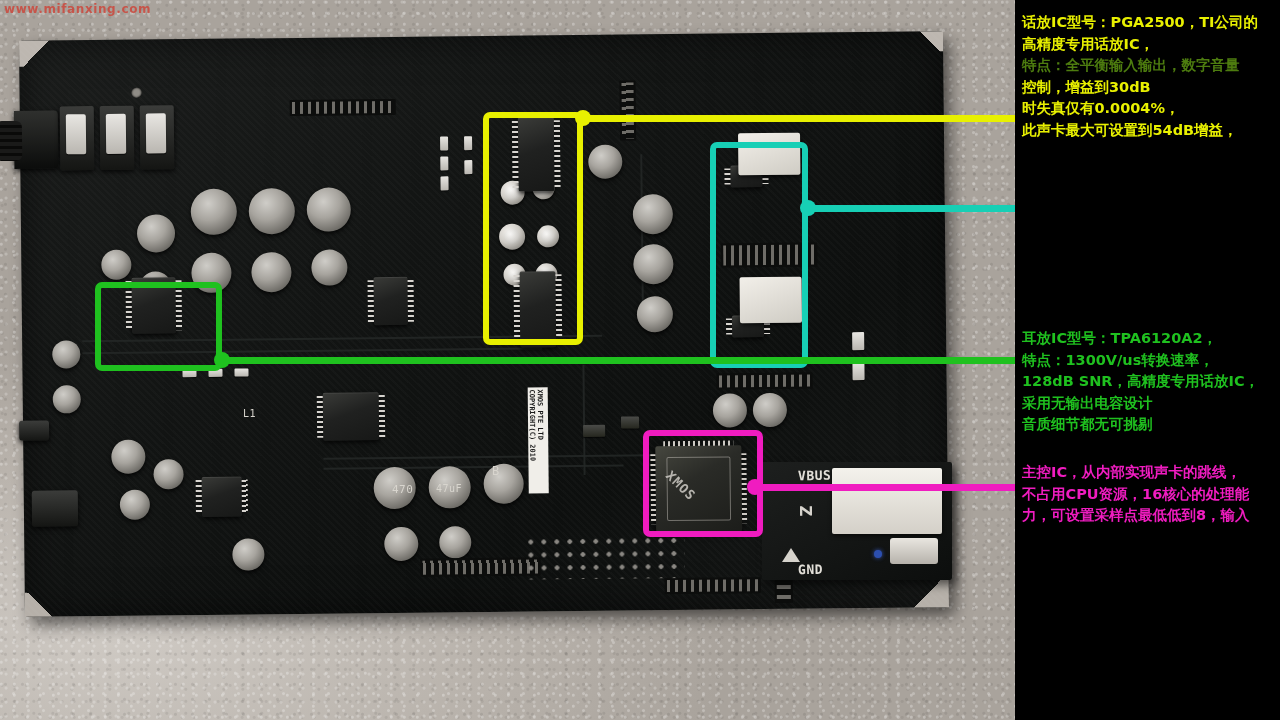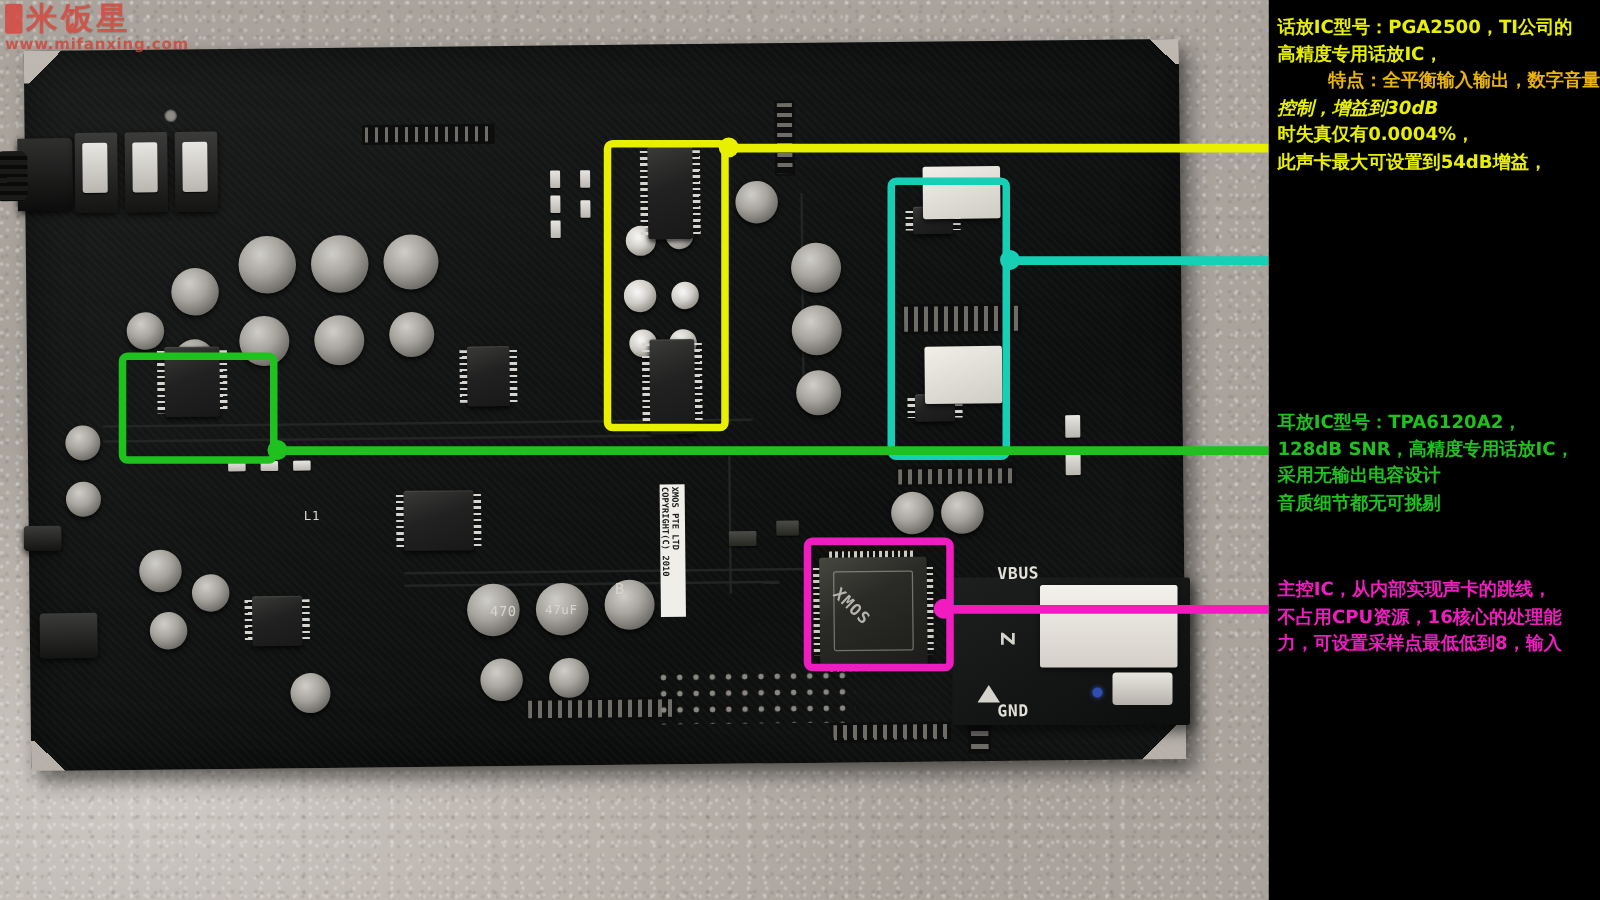--- a/index.html
+++ b/index.html
@@ -278,21 +278,21 @@
          background:linear-gradient(150deg,#1d1f1e,#0c0e0d);border-radius:2px;
          box-shadow:4px 5px 10px rgba(0,0,0,.55)">
       <div style="position:absolute;left:70px;top:6px;width:110px;height:66px;border-radius:2px;
            background:linear-gradient(180deg,#f4f2ec,#d4d0c8);box-shadow:0 2px 4px rgba(0,0,0,.6)"></div>
       <div style="position:absolute;left:128px;top:76px;width:48px;height:26px;border-radius:3px;
            background:linear-gradient(180deg,#e9e6e0,#b6b2ab)"></div>
       <div style="position:absolute;left:112px;top:88px;width:8px;height:8px;border-radius:50%;
            background:#2c4fb0;box-shadow:0 0 4px rgba(60,100,220,.8)"></div>
     </div>
 
-    <div class="silk big" style="left:798px;top:452px;transform:rotate(-1deg)">VBUS</div>
+    <div class="silk big" style="left:798px;top:468px;transform:rotate(-1deg)">VBUS</div>
     <div class="silk big" style="left:798px;top:562px;transform:rotate(-1deg)">GND</div>
     <div class="silk" style="left:392px;top:483px;font-size:11px;color:#d8d5ce">470</div>
     <div class="silk" style="left:436px;top:483px;font-size:10px;color:#d8d5ce">47uF</div>
     <div class="silk" style="left:492px;top:464px;font-size:12px;color:#d8d5ce">B</div>
     <div class="silk" style="left:243px;top:408px;font-size:10px;color:#d8d5ce">L1</div>
 
     <div style="position:absolute;left:782px;top:548px;width:0;height:0;
          border-left:9px solid transparent;border-right:9px solid transparent;border-bottom:14px solid #d6d3cc"></div>
     <div style="position:absolute;left:800px;top:502px;color:#d6d3cc;font-size:15px;font-weight:bold;
          transform:rotate(90deg)">Z</div>
@@ -307,39 +307,36 @@
 
     <div class="abox" id="abox-2" style="left: 95px; top: 282px; width: 127px; height: 89px; border-color: rgb(31, 193, 31); border-width: 6px; box-sizing: border-box;"></div>
     <div class="aline" id="aline-2" style="left: 222px; top: 357px; width: 793px; height: 7px; background: rgb(31, 193, 31);"></div>
     <div class="adot" id="adot-2" style="left: 214px; top: 352px; width: 16px; height: 16px; background: rgb(31, 193, 31);"></div>
 
     <div class="abox" id="abox-3" style="left: 643px; top: 430px; width: 120px; height: 107px; border-color: rgb(240, 28, 192); border-width: 6px; box-sizing: border-box;"></div>
     <div class="aline" id="aline-3" style="left: 755px; top: 484px; width: 260px; height: 7px; background: rgb(240, 28, 192);"></div>
     <div class="adot" id="adot-3" style="left: 747px; top: 479px; width: 16px; height: 16px; background: rgb(240, 28, 192);"></div>
 
     <div id="wm">
-      <div style="display:flex;align-items:center;gap:3px">
-        <div style="width:14px;height:24px;background:#d8443a;opacity:.82;border-radius:2px"></div>
-        <div class="wm-cn">米饭星</div>
-      </div>
       <div class="wm-url">www.mifanxing.com</div>
     </div>
   </div>
 
   <div id="panel">
     <div class="tblock" id="tblock-0" style="top: 12px;">
         <p style="color: rgb(232, 240, 0);">话放IC型号：PGA2500，TI公司的</p>
         <p style="color: rgb(232, 240, 0);">高精度专用话放IC，</p>
-        <p style="color: #eab308; text-align: right;">特点：全平衡输入输出，数字音量</p>
-        <p style="color: rgb(232, 240, 0); font-style: italic;">控制，增益到30dB</p>
+        <p style="color: #4d7c0f;">特点：全平衡输入输出，数字音量</p>
+        <p style="color: rgb(232, 240, 0);">控制，增益到30dB</p>
         <p style="color: rgb(232, 240, 0);">时失真仅有0.0004%，</p>
         <p style="color: rgb(232, 240, 0);">此声卡最大可设置到54dB增益，</p>
       </div>
     <div class="tblock" id="tblock-2" style="top: 328px;">
         <p style="color: rgb(31, 193, 31);">耳放IC型号：TPA6120A2，</p>
+        <p style="color: rgb(31, 193, 31);">特点：1300V/us转换速率，</p>
         <p style="color: rgb(31, 193, 31);">128dB SNR，高精度专用话放IC，</p>
         <p style="color: rgb(31, 193, 31);">采用无输出电容设计</p>
         <p style="color: rgb(31, 193, 31);">音质细节都无可挑剔</p>
       </div>
     <div class="tblock" id="tblock-3" style="top: 462px;">
         <p style="color: rgb(240, 28, 192);">主控IC，从内部实现声卡的跳线，</p>
         <p style="color: rgb(240, 28, 192);">不占用CPU资源，16核心的处理能</p>
         <p style="color: rgb(240, 28, 192);">力，可设置采样点最低低到8，输入</p>
       </div>
   </div>

